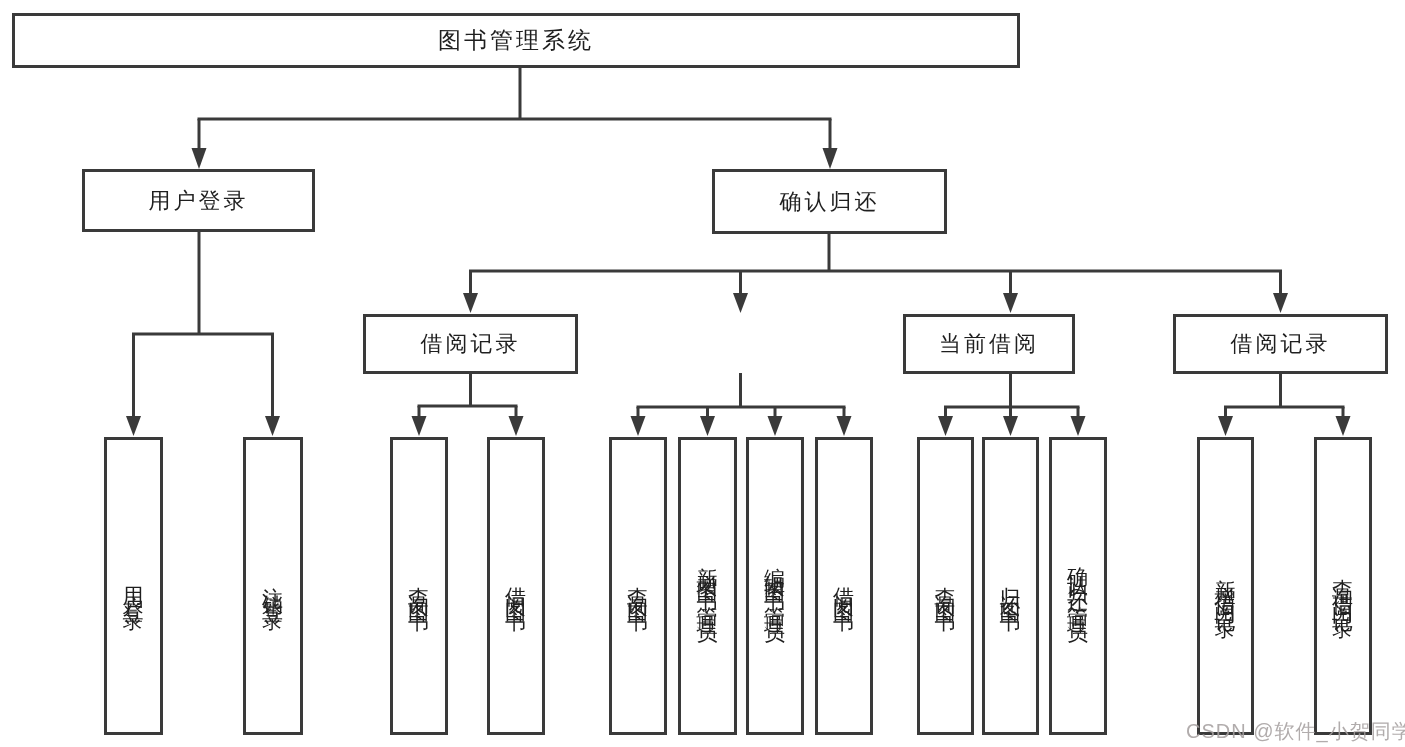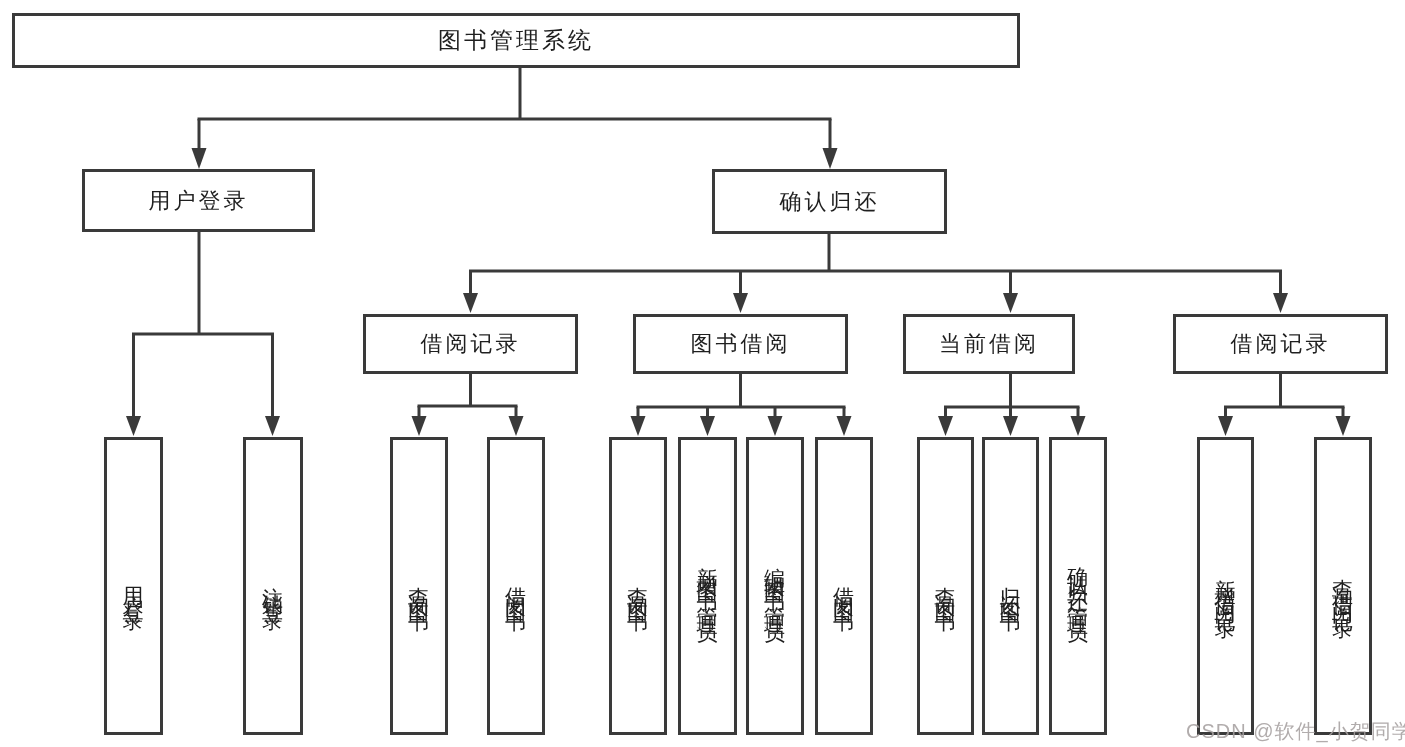--- a/index.html
+++ b/index.html
@@ -152,23 +152,20 @@
   <div class="node" style="left:82px;top:169px;width:233px;height:63px">
     <span class="hlabel">用户登录</span>
   </div>
   <div class="node" style="left:712px;top:169px;width:235px;height:65px">
     <span class="hlabel">确认归还</span>
   </div>
 
   <div class="node" style="left:363px;top:314px;width:215px;height:60px">
     <span class="hlabel">借阅记录</span>
   </div>
-  <div class="node" style="left:633px;top:314px;width:215px;height:60px">
-    <span class="hlabel">图书借阅</span>
-  </div>
   <div class="node" style="left:903px;top:314px;width:172px;height:60px">
     <span class="hlabel">当前借阅</span>
   </div>
   <div class="node" style="left:1173px;top:314px;width:215px;height:60px">
     <span class="hlabel">借阅记录</span>
   </div>
 
   <div class="node" style="left:104px;top:437px;width:59px;height:298px">
     <span class="vlabel">用户登录</span>
   </div>

